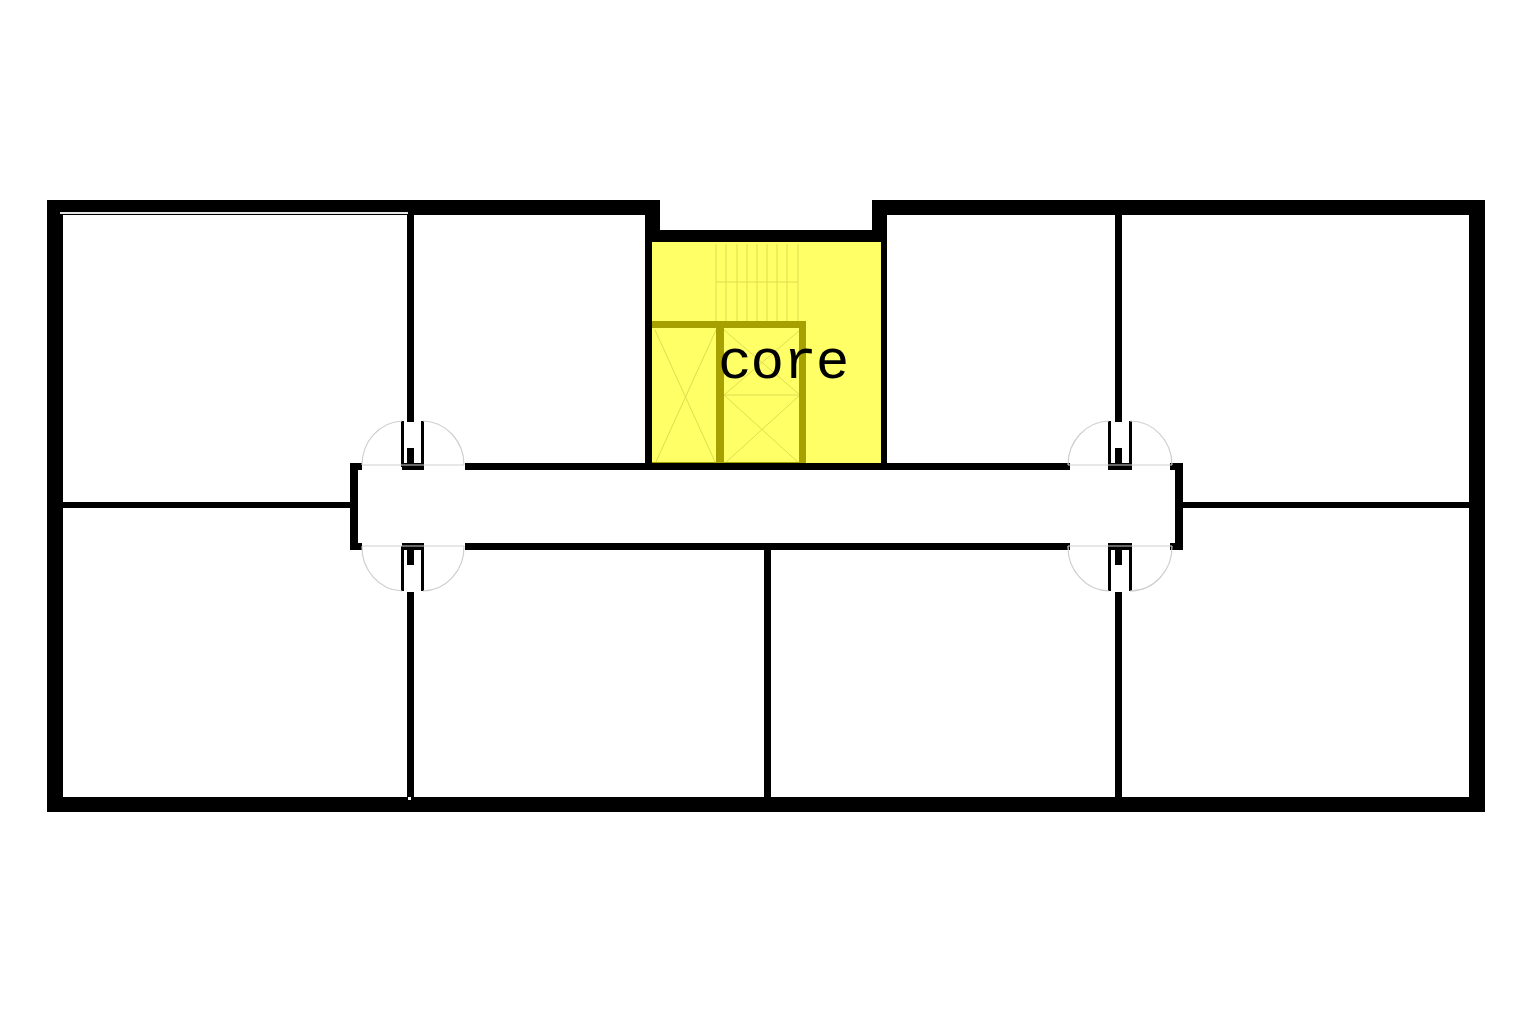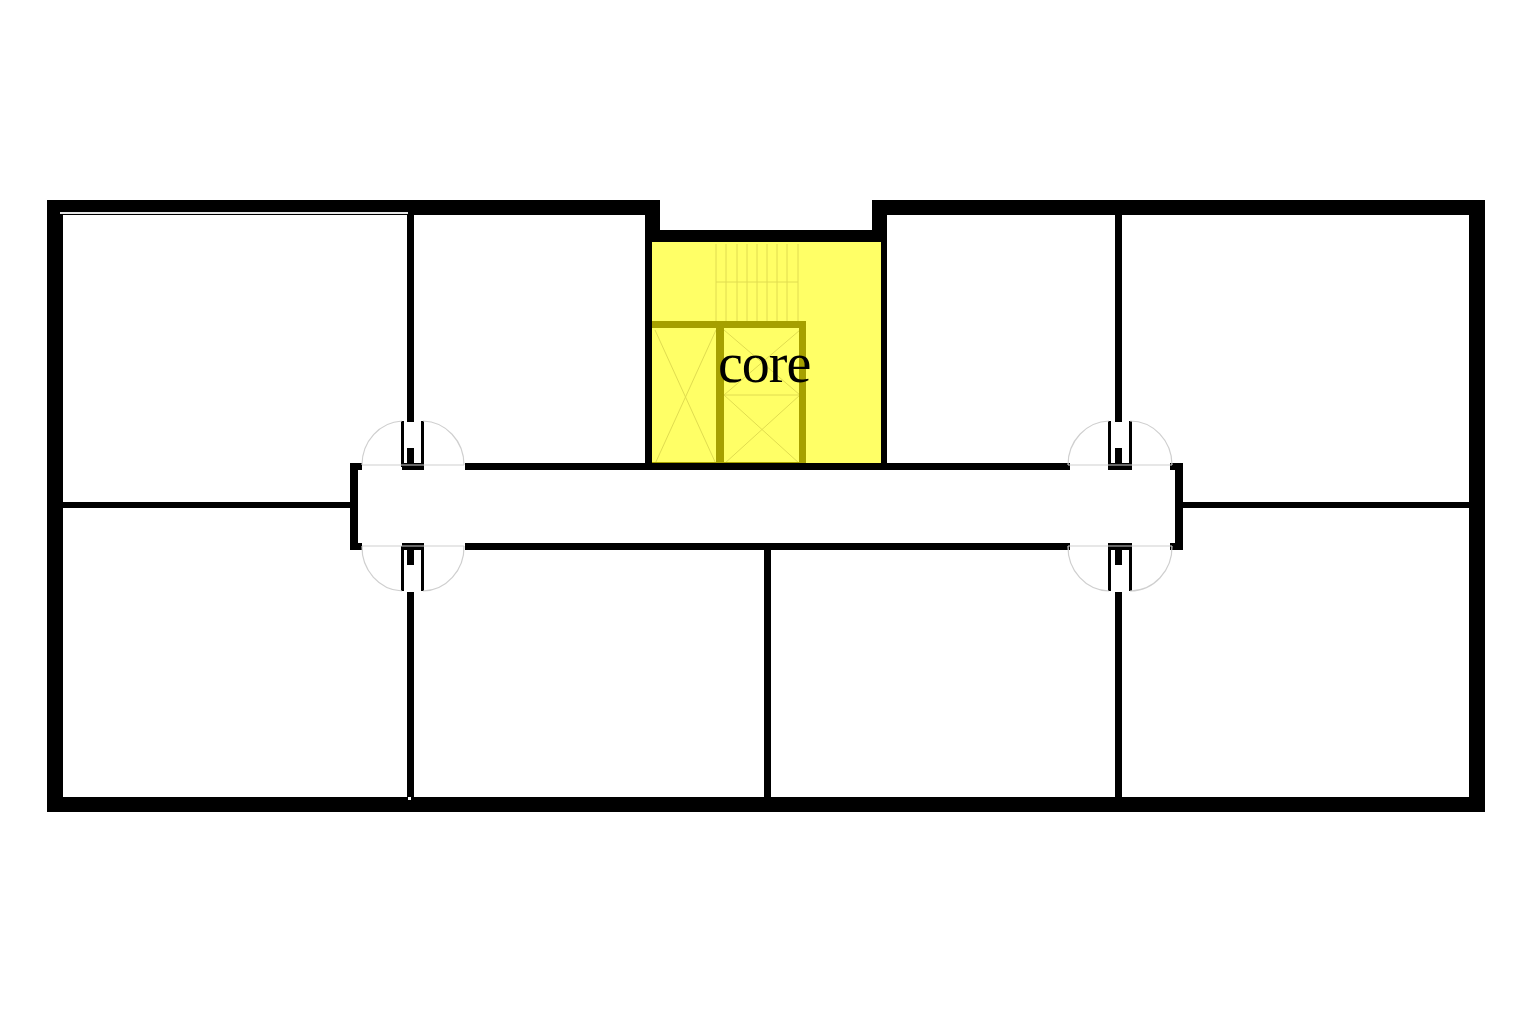--- a/index.html
+++ b/index.html
@@ -3,21 +3,21 @@
 <meta charset="utf-8">
 <style>
   html, body { margin:0; padding:0; background:#ffffff; }
   body { width:1536px; height:1024px; overflow:hidden; position:relative; font-family:"DejaVu Sans", sans-serif; }
   #plan { position:absolute; left:0; top:0; width:1536px; height:1024px; }
   .wall { fill:#000000; }
   .thin { stroke:#cfcfcf; stroke-width:1.2; fill:none; }
   .core-fill { fill:#ffff66; }
   .core-line { fill:#a6a000; }
   .core-faint { stroke:#e0dc50; stroke-width:1; fill:none; }
-  .core-label { position:absolute; left:718px; top:333px; font-family:Liberation Serif, serif; font-size:56px; color:#000; letter-spacing:-1px; line-height:60px; }
+  .core-label { position:absolute; left:718px; top:333px; font-family:Liberation Mono, monospace; font-size:56px; color:#000; letter-spacing:-1px; line-height:60px; }
 </style>
 </head>
 <body>
 
 <svg id="plan" viewBox="0 0 1536 1024" xmlns="http://www.w3.org/2000/svg">
 
   <g>
     <rect class="core-fill" x="651" y="240" width="231" height="229"></rect>
 
     <g>

